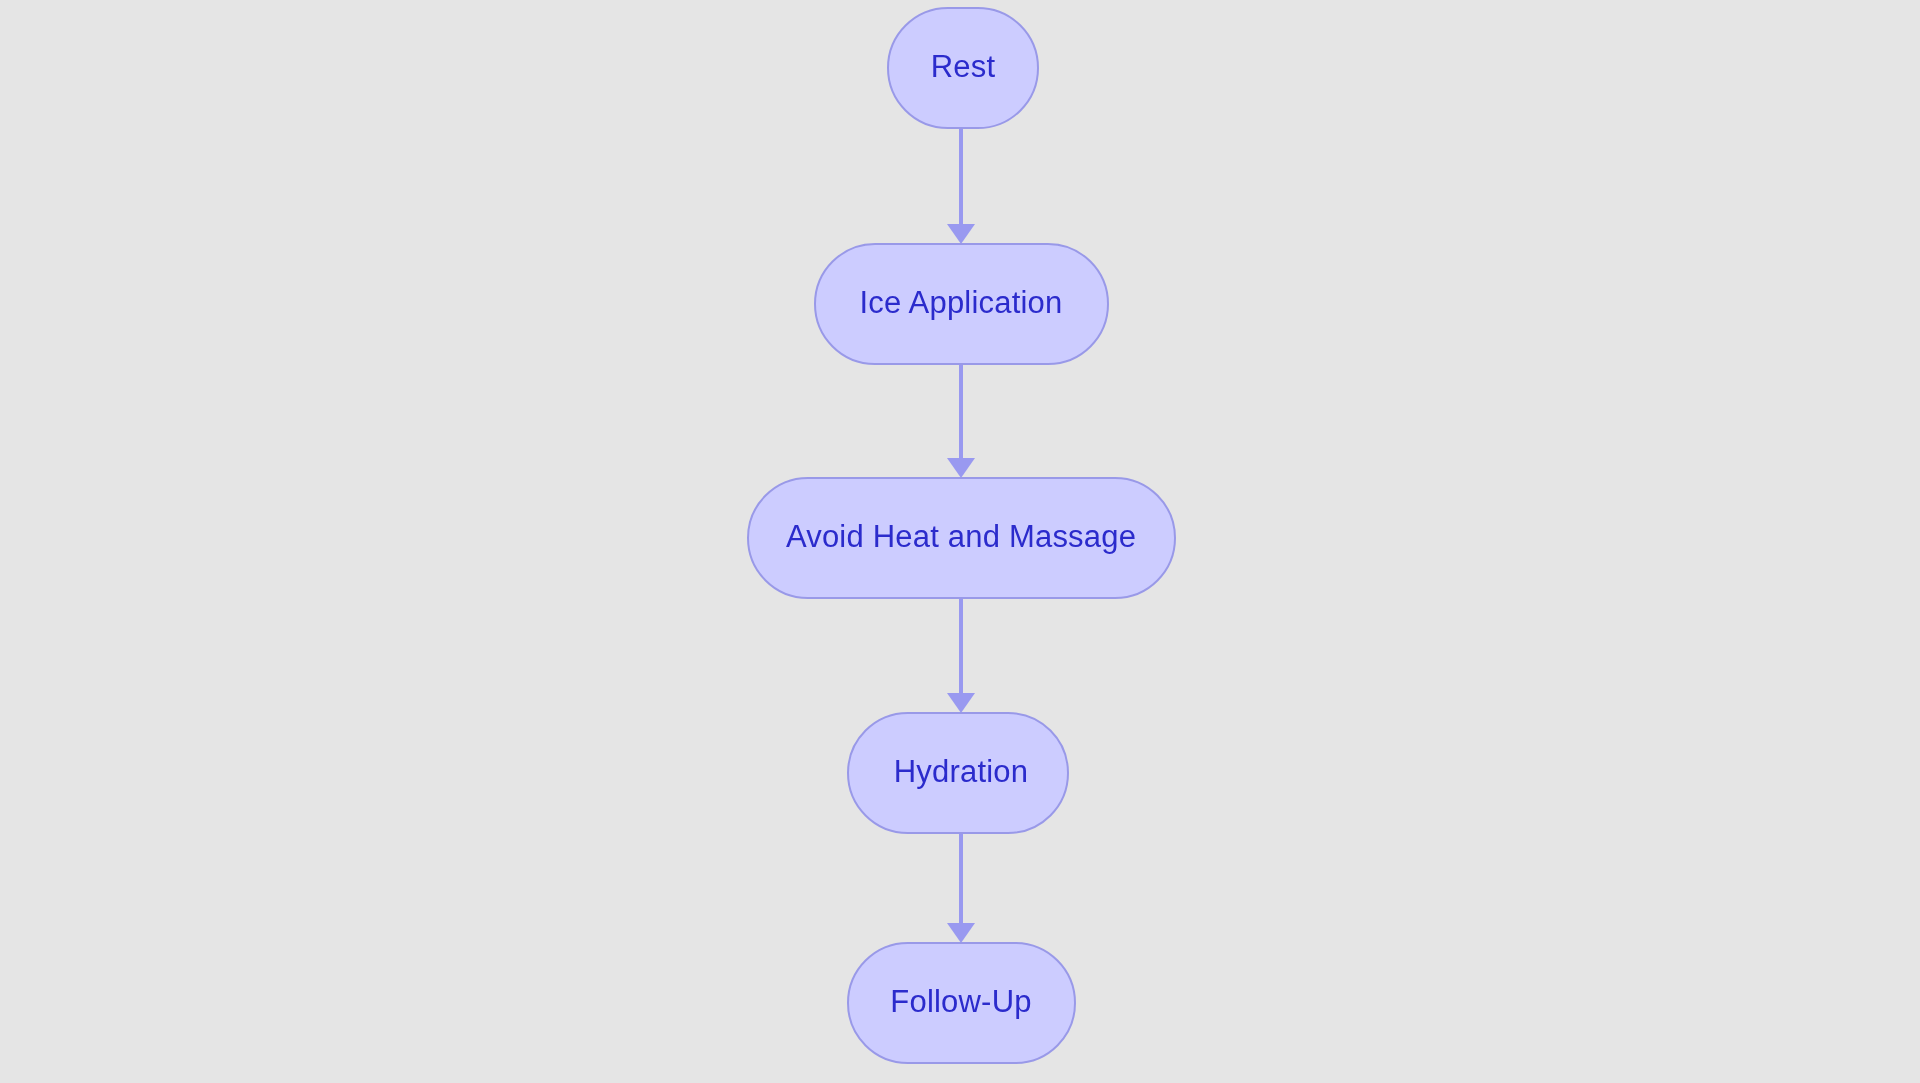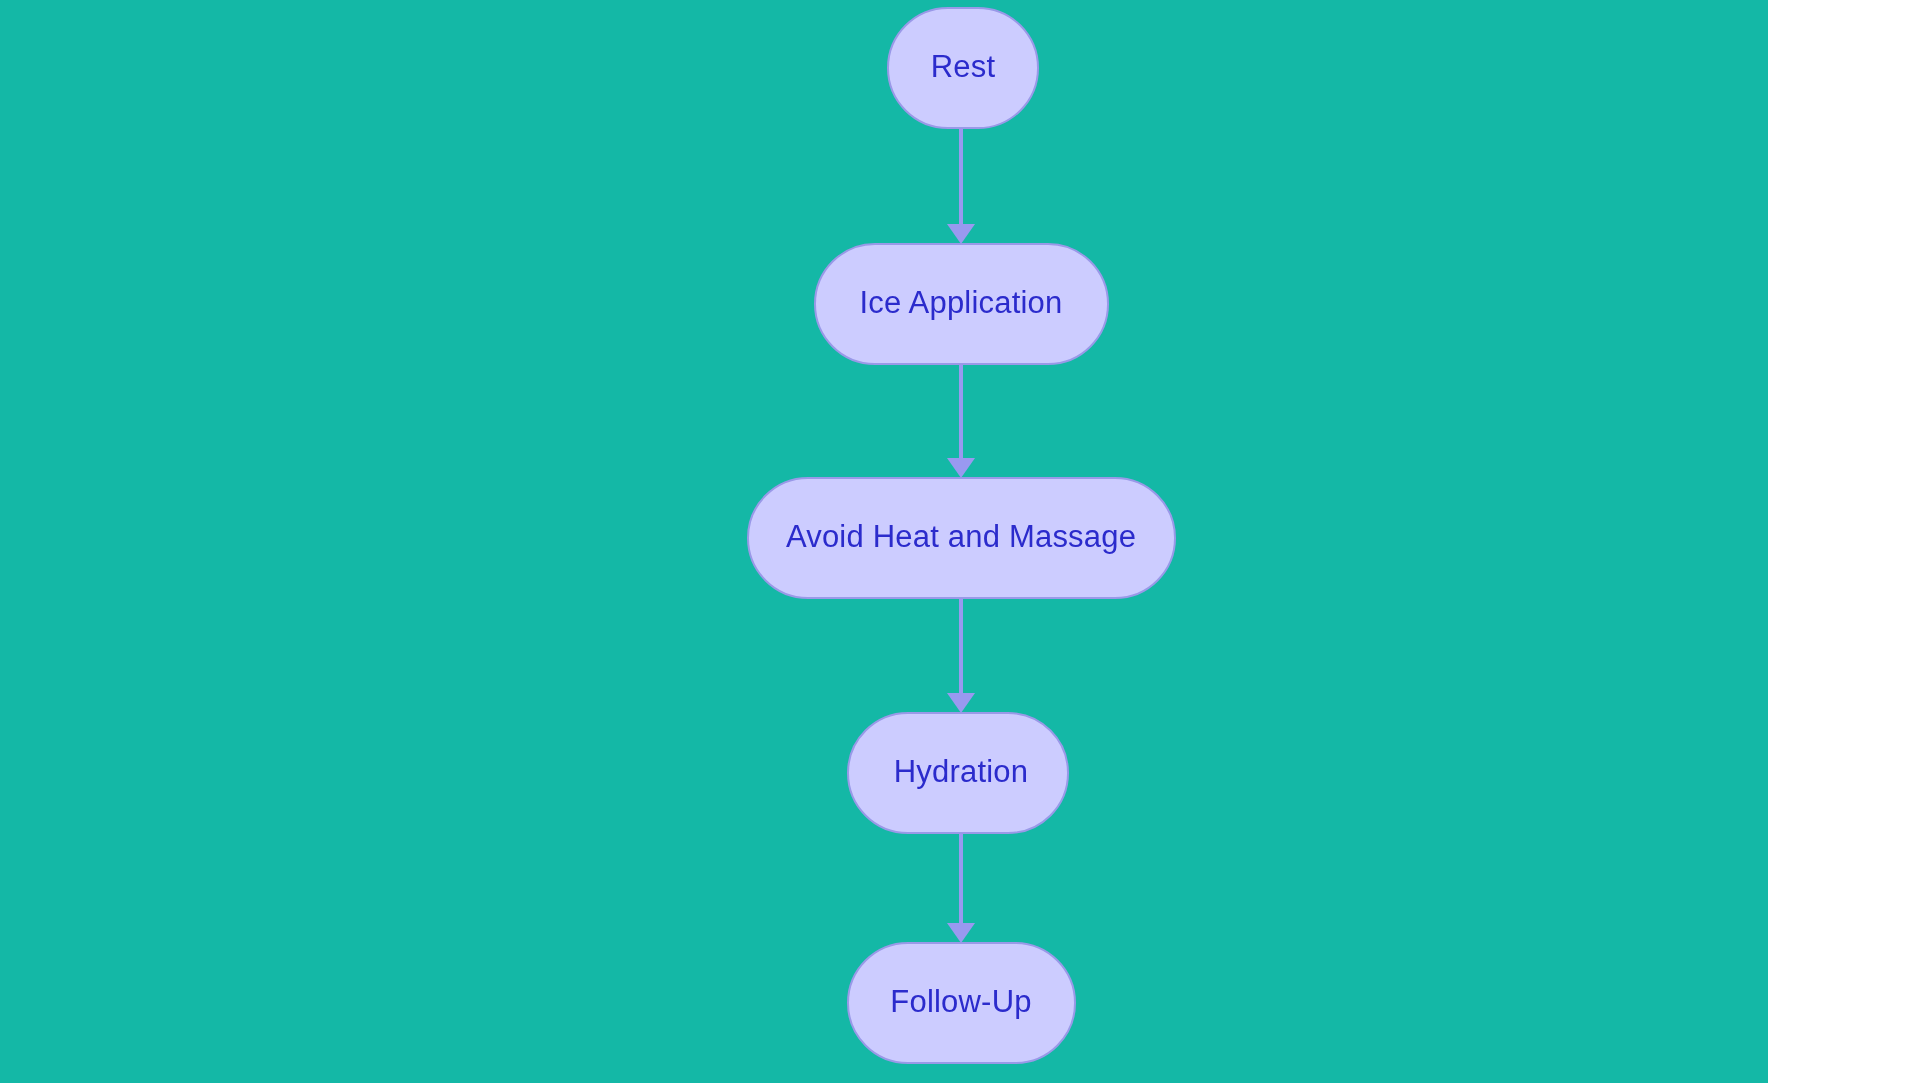--- a/index.html
+++ b/index.html
@@ -9,23 +9,23 @@
     background: #ffffff;
   }
   body {
     width: 1920px;
     height: 1083px;
     overflow: hidden;
     font-family: "Liberation Sans", sans-serif;
   }
   #canvas {
     position: relative;
-    width: 1768px;
+    width: 1920px;
     height: 1083px;
-    background: #14b8a6;
+    background: #e5e5e5;
   }
   .flow-svg {
     position: absolute;
     top: 0;
     left: 0;
     width: 1920px;
     height: 1083px;
     display: block;
   }
   .node-shape {

